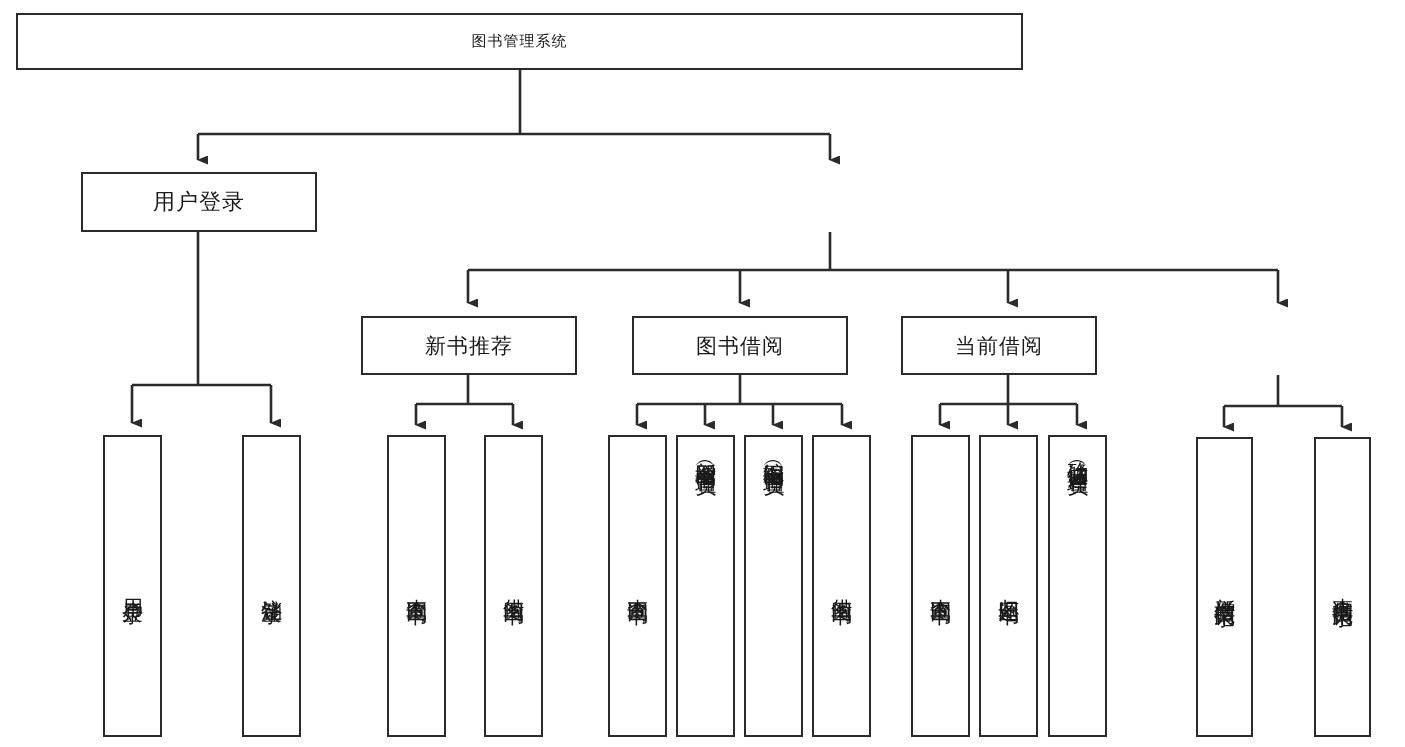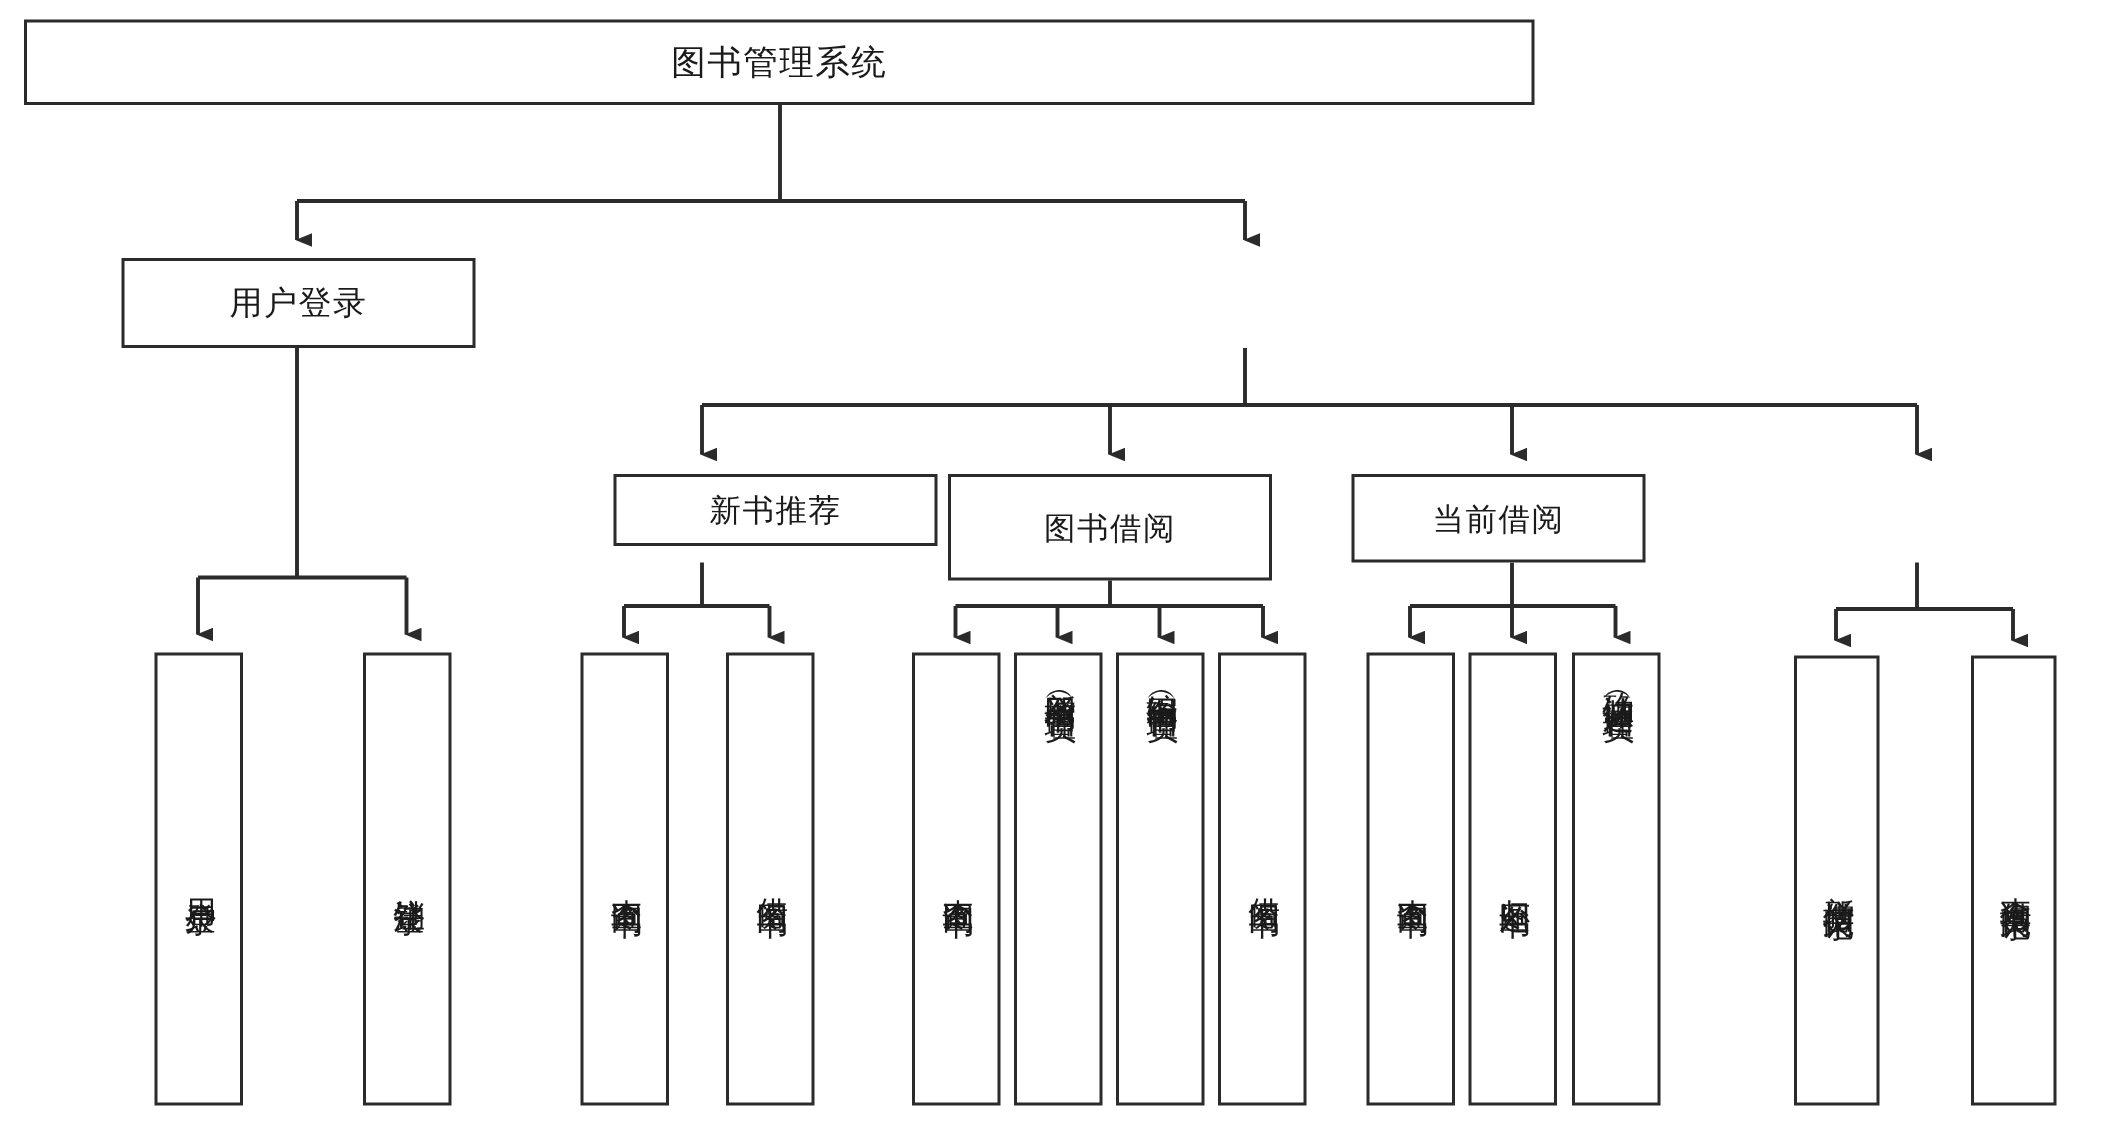--- a/index.html
+++ b/index.html
@@ -30,21 +30,21 @@
     position: absolute;
     box-sizing: border-box;
     border: 2.5px solid #2b2b2b;
     background: #ffffff;
     display: flex;
     align-items: center;
     justify-content: center;
     color: #1a1a1a;
   }
   .node.root {
-    font-size: 23px;
+    font-size: 15px;
   }
   .node.level2 {
     font-size: 22px;
   }
   .node.level3 {
     font-size: 21px;
   }
   .node.leaf {
     align-items: flex-start;
     justify-content: center;
@@ -135,25 +135,25 @@
 
   <div class="node root" style="left:16px; top:13px; width:1007px; height:57px;">
     <span class="hlabel">图书管理系统</span>
   </div>
 
   <div class="node level2" style="left:81px; top:172px; width:236px; height:60px;">
     <span class="hlabel">用户登录</span>
   </div>
 
 
-  <div class="node level3" style="left:361px; top:316px; width:216px; height:48px;margin-left:48px;">
+  <div class="node level3" style="left:361px; top:316px; width:216px; height:59px;">
     <span class="hlabel">新书推荐</span>
   </div>
 
-  <div class="node level3" style="left:632px; top:316px; width:216px; height:71px;">
+  <div class="node level3" style="left:632px; top:316px; width:216px; height:59px;">
     <span class="hlabel">图书借阅</span>
   </div>
 
   <div class="node level3" style="left:901px; top:316px; width:196px; height:59px;">
     <span class="hlabel">当前借阅</span>
   </div>
 
 
   <div class="node leaf center-v" style="left:103px; top:435px; width:59px; height:302px;">
     <span class="vlabel">用户登录</span>

